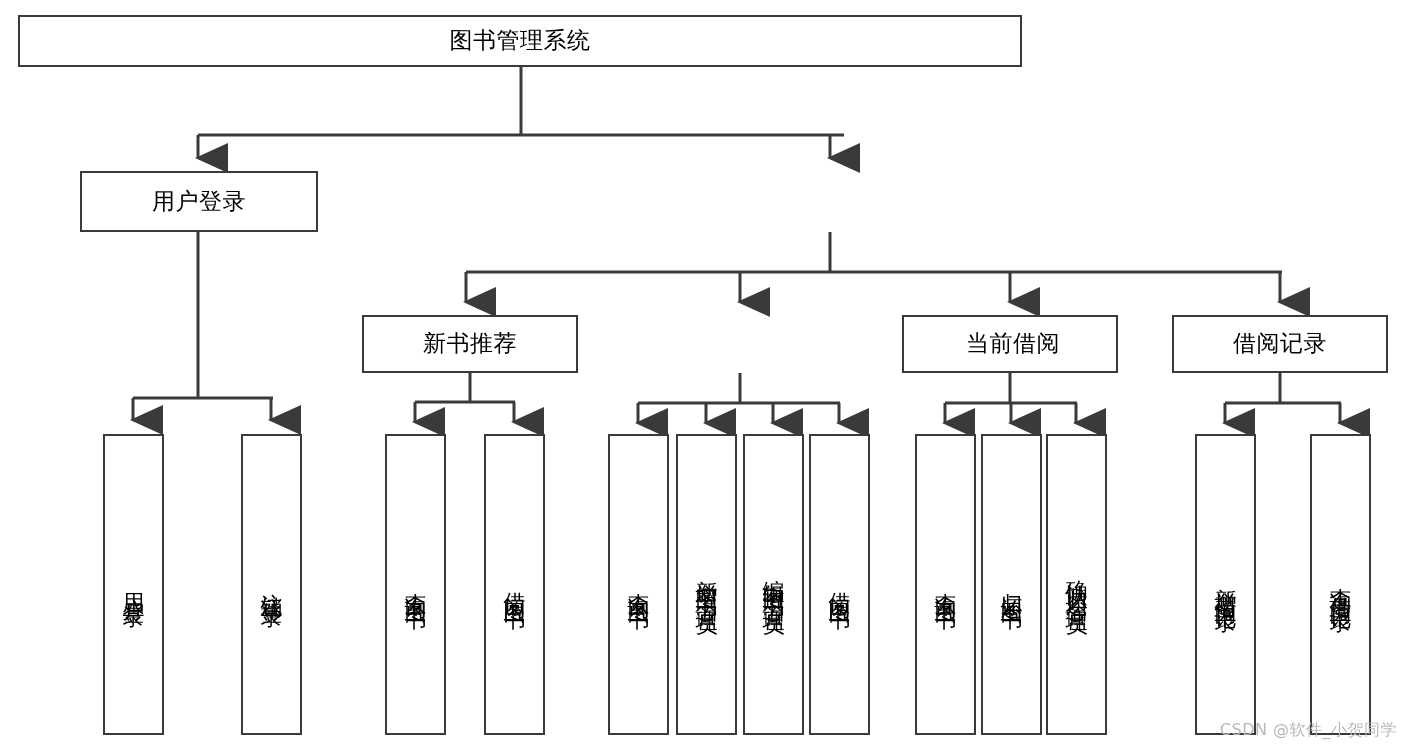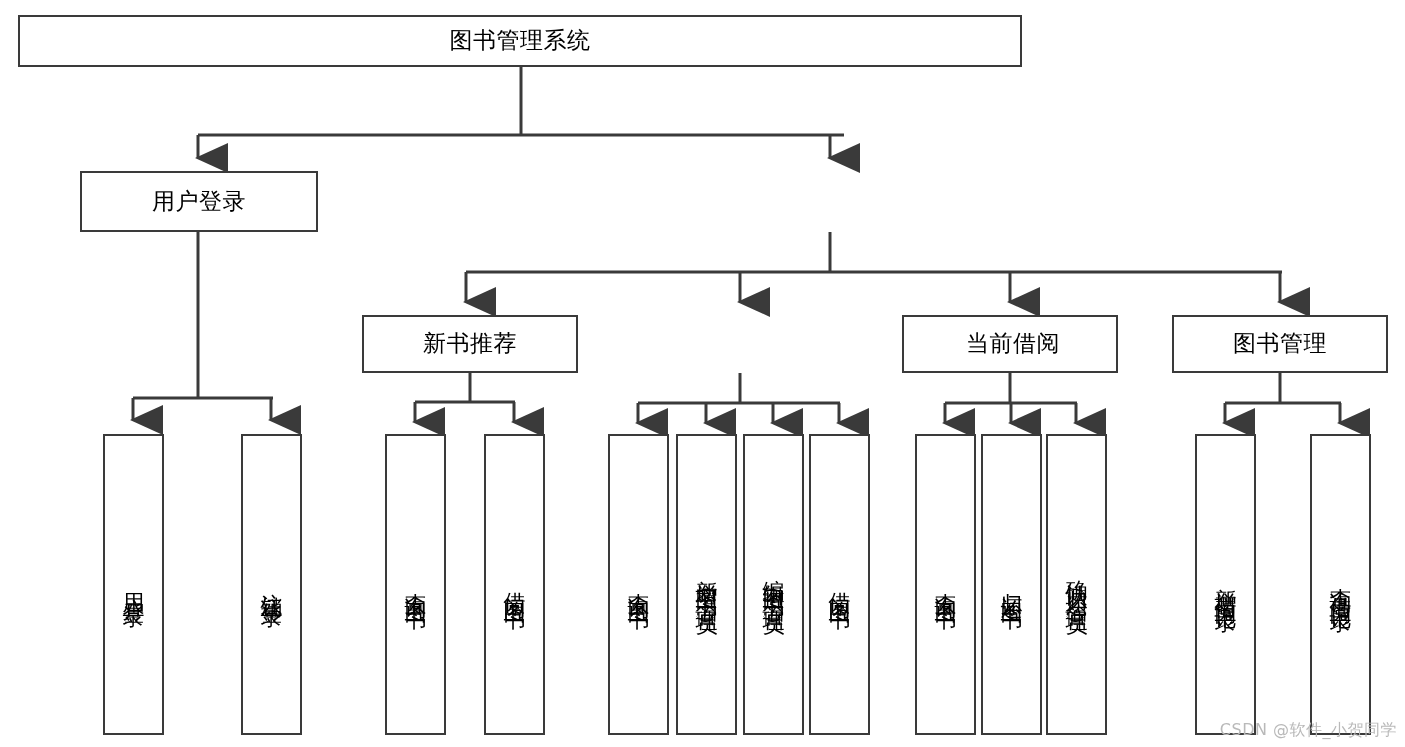--- a/index.html
+++ b/index.html
@@ -131,21 +131,21 @@
     <span>用户登录</span>
   </div>
 
   <div class="node h" style="left:362px; top:315px; width:216px; height:58px;">
     <span>新书推荐</span>
   </div>
   <div class="node h" style="left:902px; top:315px; width:216px; height:58px;padding-left:6px;">
     <span>当前借阅</span>
   </div>
   <div class="node h" style="left:1172px; top:315px; width:216px; height:58px;">
-    <span>图书管理</span>
+    <span>借阅记录</span>
   </div>
 
   <div class="node v" style="left:103px; top:434px; width:61px; height:301px;">
     <span class="vtext">用户登录</span>
   </div>
   <div class="node v" style="left:241px; top:434px; width:61px; height:301px;">
     <span class="vtext">注销登录</span>
   </div>
 
   <div class="node v" style="left:385px; top:434px; width:61px; height:301px;">

